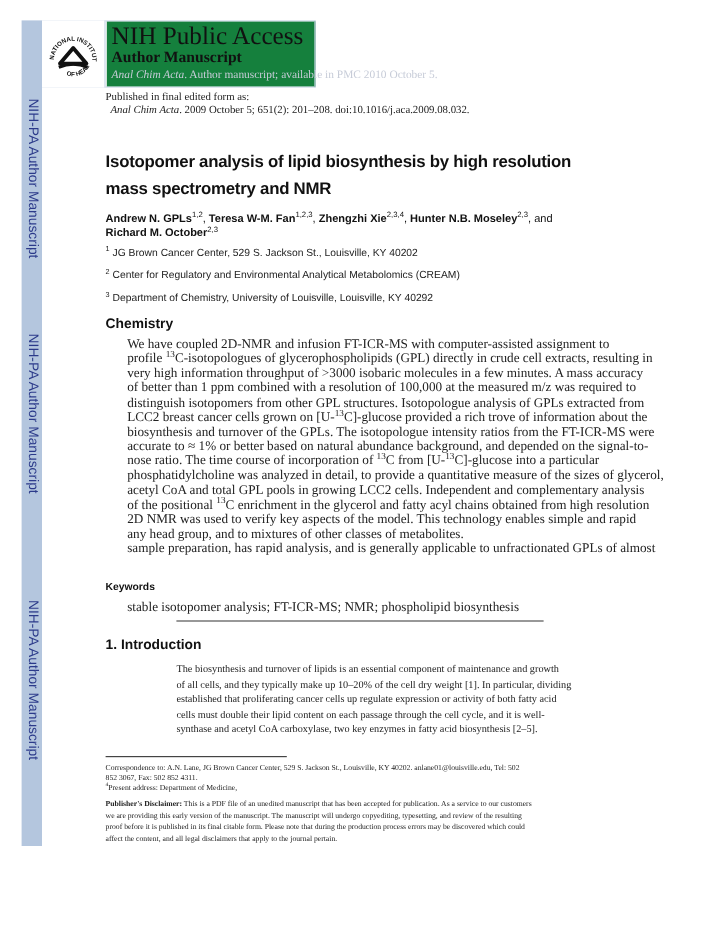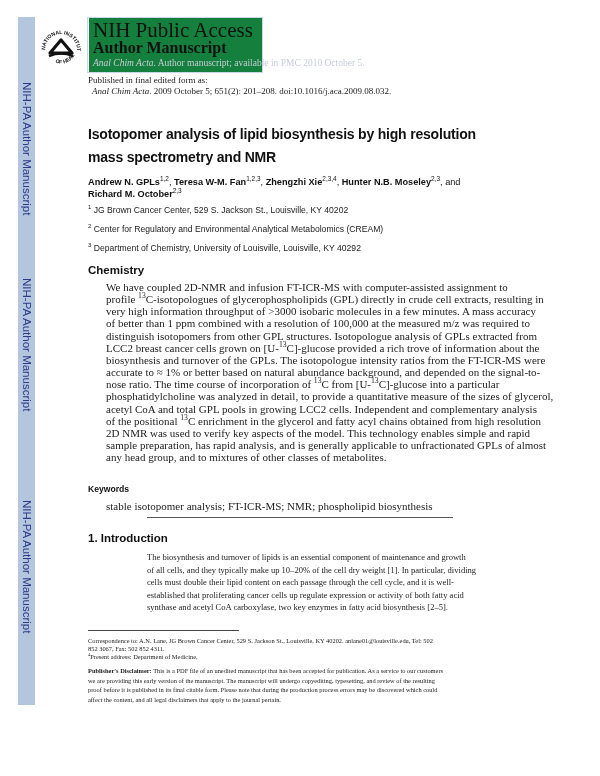--- a/index.html
+++ b/index.html
@@ -28,21 +28,21 @@
   }
   .banner {
     position: absolute; left: 89px; top: 18px; width: 174px; height: 54px;
     background: #15803d; border-right: 1px solid #c9d6e6;
   }
   .banner-title {
     position: absolute; left: 4px; top: 0px; font-size: 21px; color: #111;
     font-family: "Liberation Serif", serif; white-space: nowrap; line-height: 24px;
   }
   .banner-sub {
-    position: absolute; left: 4px; top: 22px; font-size: 16px; font-weight: bold; color: #111;
+    position: absolute; left: 4px; top: 22px; font-size: 13px; font-weight: bold; color: #111;
     white-space: nowrap; line-height: 16px;
   }
   .banner-avail {
     position: absolute; left: 4px; top: 39px; font-size: 9.5px; color: #c7ccd8;
     white-space: nowrap; line-height: 12px;
   }
   .banner-avail i { font-style: italic; }
 
   .pub {
     position: absolute; left: 88px; top: 75px; font-size: 9px; line-height: 11px; color: #222;
@@ -166,34 +166,34 @@
     <span class="ln">of better than 1 ppm combined with a resolution of 100,000 at the measured m/z was required to</span>
     <span class="ln">distinguish isotopomers from other GPL structures. Isotopologue analysis of GPLs extracted from</span>
     <span class="ln">LCC2 breast cancer cells grown on [U-<sup>13</sup>C]-glucose provided a rich trove of information about the</span>
     <span class="ln">biosynthesis and turnover of the GPLs. The isotopologue intensity ratios from the FT-ICR-MS were</span>
     <span class="ln">accurate to ≈ 1% or better based on natural abundance background, and depended on the signal-to-</span>
     <span class="ln">nose ratio. The time course of incorporation of <sup>13</sup>C from [U-<sup>13</sup>C]-glucose into a particular</span>
     <span class="ln">phosphatidylcholine was analyzed in detail, to provide a quantitative measure of the sizes of glycerol,</span>
     <span class="ln">acetyl CoA and total GPL pools in growing LCC2 cells. Independent and complementary analysis</span>
     <span class="ln">of the positional <sup>13</sup>C enrichment in the glycerol and fatty acyl chains obtained from high resolution</span>
     <span class="ln">2D NMR was used to verify key aspects of the model. This technology enables simple and rapid</span>
+    <span class="ln">any head group, and to mixtures of other classes of metabolites.</span>
     <span class="ln">sample preparation, has rapid analysis, and is generally applicable to unfractionated GPLs of almost</span>
-    <span class="ln">any head group, and to mixtures of other classes of metabolites.</span>
   </div>
 
 <div class="h-keywords">Keywords</div>
 <div class="keywords">stable isotopomer analysis; FT-ICR-MS; NMR; phospholipid biosynthesis</div>
 <div class="kw-rule"></div>
 
 <div class="h-intro">1. Introduction</div>
 <div class="intro">
   <span class="ln">The biosynthesis and turnover of lipids is an essential component of maintenance and growth</span>
   <span class="ln">of all cells, and they typically make up 10–20% of the cell dry weight [1]. In particular, dividing</span>
+  <span class="ln">established that proliferating cancer cells up regulate expression or activity of both fatty acid</span>
   <span class="ln">cells must double their lipid content on each passage through the cell cycle, and it is well-</span>
-  <span class="ln">established that proliferating cancer cells up regulate expression or activity of both fatty acid</span>
   <span class="ln">synthase and acetyl CoA carboxylase, two key enzymes in fatty acid biosynthesis [2–5].</span>
 </div>
 
 <div class="fn-rule"></div>
 <div class="footnotes">
   <span class="ln">Correspondence to: A.N. Lane, JG Brown Cancer Center, 529 S. Jackson St., Louisville, KY 40202. anlane01@louisville.edu, Tel: 502</span>
   <span class="ln">852 3067, Fax: 502 852 4311.</span>
   <span class="ln"><sup>4</sup><span>Present address: Department of Medicine,</span></span>
 </div>
 <div class="disclaimer">

